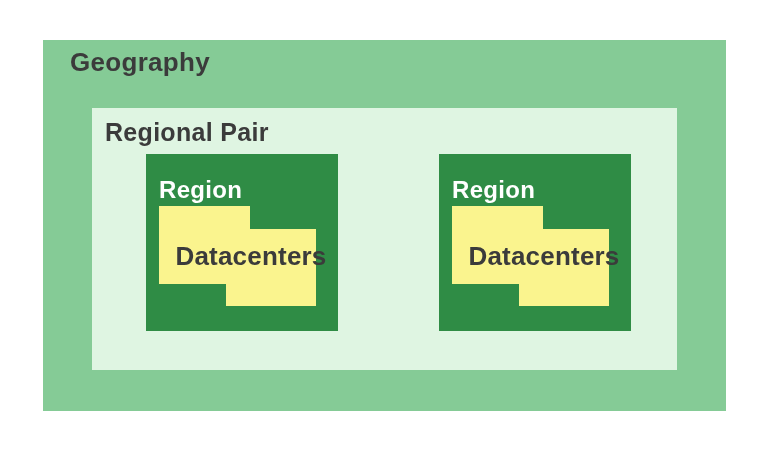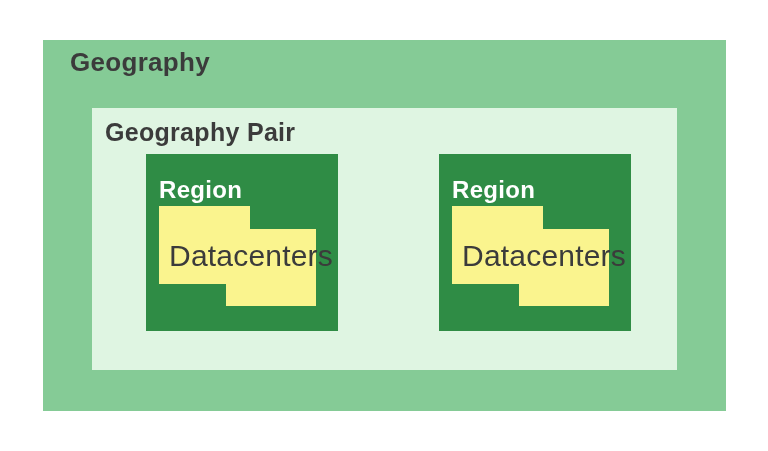--- a/index.html
+++ b/index.html
@@ -96,37 +96,37 @@
   }
   .dc-label {
     position: absolute;
     left: 13px;
     top: 75px;
     width: 184px;
     height: 54px;
     display: flex;
     align-items: center;
     justify-content: center;
-    font-size: 30px;
+    font-size: 26px;
     line-height: 1;
-    font-weight: 400;
+    font-weight: 700;
     letter-spacing: 0.2px;
     color: var(--color-text-dark, #333333);
     white-space: nowrap;
   }
 </style>
 </head>
 <body>
 
 <div class="canvas">
   <div class="geo-box">
     <div class="geo-label">Geography</div>
 
     <div class="rp-box">
-      <div class="rp-label">Geography Pair</div>
+      <div class="rp-label">Regional Pair</div>
 
       <div class="region-box region-1">
         <div class="region-label">Region</div>
         <div class="dc-shape">
           <div class="dc-rect dc-rect-left"></div>
           <div class="dc-rect dc-rect-right"></div>
           <div class="dc-label">Datacenters</div>
         </div>
       </div>
 

